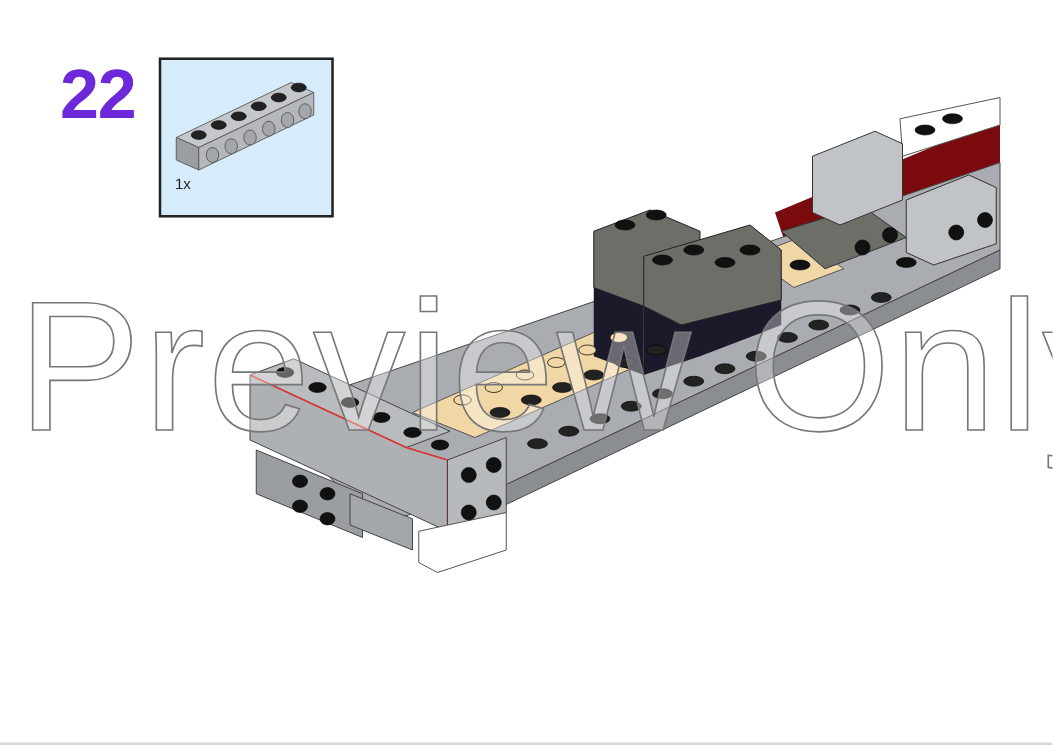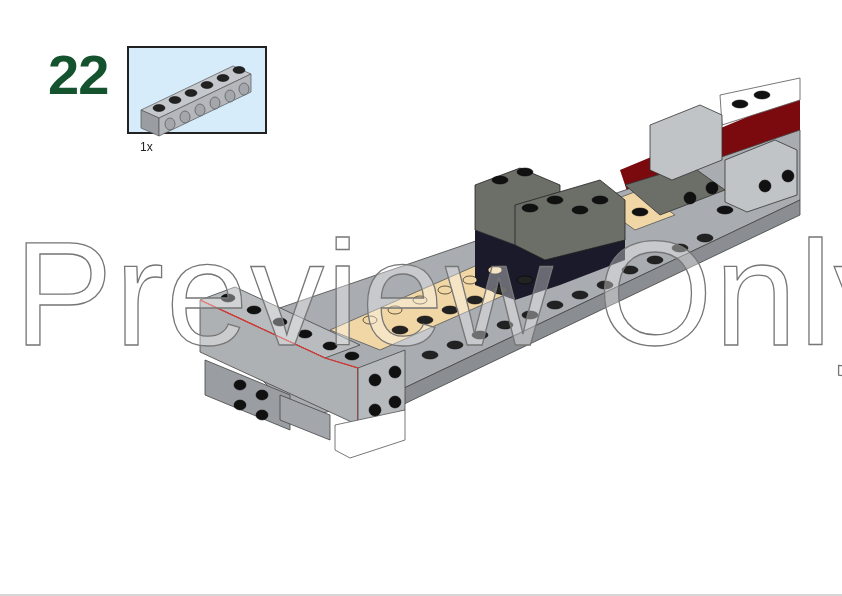--- a/index.html
+++ b/index.html
@@ -1,18 +1,18 @@
 <!DOCTYPE html>
 <html><head>
 <meta charset="utf-8">
 <style>
   html,body{margin:0;padding:0;background:#fff;}
   body{width:842px;height:596px;position:relative;overflow:hidden;font-family:"Liberation Sans",sans-serif;}
-  .step-number{position:absolute;left:48px;top:42px;font-size:56px;font-weight:bold;color:#14532d;letter-spacing:-1px;font-family:"Liberation Sans",sans-serif;text-align:center;}
-  .parts-box{position:absolute;left:127px;top:46px;width:140px;height:88px;background:#d7ecfa;border:2px solid #222;box-sizing:border-box;}
+  .step-number{position:absolute;left:48px;top:42px;font-size:56px;font-weight:bold;color:#6d28d9;letter-spacing:-1px;font-family:"Liberation Sans",sans-serif;text-align:center;}
+  .parts-box{position:absolute;left:127px;top:46px;width:140px;height:128px;background:#d7ecfa;border:2px solid #222;box-sizing:border-box;}
   .parts-box svg{position:absolute;left:0;top:0;}
   .parts-qty{position:absolute;left:11px;top:92px;font-size:12px;color:#222;font-family:"Liberation Sans",sans-serif;}
   .model{position:absolute;left:0;top:0;}
   .watermark{position:absolute;left:14px;top:220px;font-size:148px;font-family:"Liberation Sans",sans-serif;color:rgba(255,255,255,0.35);-webkit-text-stroke:1.3px #777;letter-spacing:2px;white-space:nowrap;pointer-events:none;line-height:1;}
   .bottom-rule{position:absolute;left:0;top:594px;width:842px;height:2px;background:#d6d6d6;}
 </style>
 </head>
 <body>
 
 <div class="step-number">22</div>

